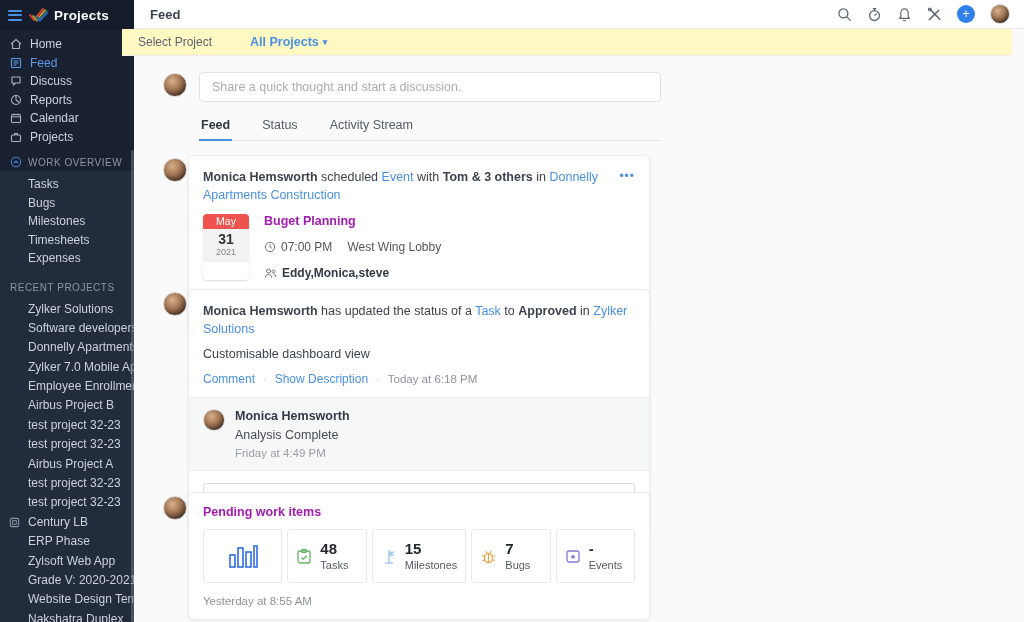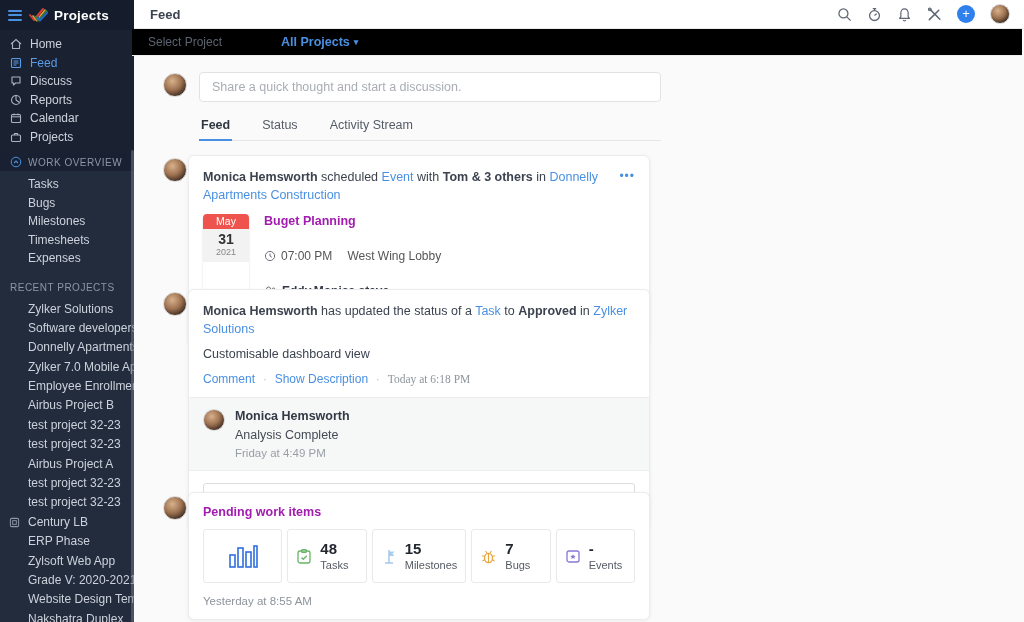--- a/index.html
+++ b/index.html
@@ -32,21 +32,21 @@
   
   .topbar { position:absolute; left:134px; top:0; width:890px; height:29px; background:#fff; border-bottom:1px solid #e9e9e9; display:flex; align-items:center; }
   .page-title { margin-left:16px; font-size:13px; font-weight:bold; color:#3b4250; }
   .top-icons { margin-left:auto; display:flex; align-items:center; gap:15px; margin-right:14px; color:#5f6673; }
   .top-icons .tico { cursor:pointer; display:flex; align-items:center; }
   .add-btn { width:18px; height:18px; border-radius:50%; background:#2f80ed; color:#fff; font-size:13px; line-height:17px; text-align:center; cursor:pointer; }
   .avatar { border-radius:50%; background:radial-gradient(circle at 38% 32%, #d9b18c 0%, #9c7150 45%, #50392a 72%, #2c2117 100%); border:1px solid #d8d8d8; }
   .av20 { width:20px; height:20px; }
   .av24 { width:24px; height:24px; }
   .av22 { width:22px; height:22px; }
-  .filterbar { position:absolute; left:132px; top:29px; width:890px; height:27px; background:#000000; border-bottom:1px solid #eeeeee; display:flex; align-items:center;gap:21px; }
+  .filterbar { position:absolute; left:122px; top:29px; width:890px; height:27px; background:#fef9c3; border-bottom:1px solid #eeeeee; display:flex; align-items:center; }
   .select-label { margin-left:16px; font-size:12px; color:#5c6370; }
   .project-filter { margin-left:38px; font-size:12.5px; color:#4a90e2; font-weight:bold; cursor:pointer; display:flex; align-items:center; gap:4px; }
   .caret { font-size:9px; }
 
   
   .content { position:absolute; left:134px; top:56px; width:890px; height:566px; background:#fafafa; }
   .col-avatar { position:absolute; left:29px; }
   .composer-input { position:absolute; left:65px; top:16px; width:462px; height:30px; background:#fff; border:1px solid #e2e2e2; border-radius:4px; font-size:12.5px; color:#444; padding:0 12px; outline:none; font-family:"Liberation Sans", sans-serif; }
   .composer-input::placeholder { color:#a9adb4; }
 
@@ -63,28 +63,28 @@
   .more-btn { color:#4a90e2; font-size:12px; letter-spacing:1px; cursor:pointer; flex:0 0 auto; }
 
   .event-row { display:flex; margin-top:10px; }
   .cal { width:46px; flex:0 0 auto; border-radius:4px; box-shadow:0 1px 2px rgba(0,0,0,.15); overflow:hidden; text-align:center; }
   .cal-month { background:#ee544d; color:#fff; font-size:10.5px; height:15px; line-height:15px; }
   .cal-body { background:#f2f2f2; padding:3px 0 5px 0; }
   .cal-day { font-size:14px; font-weight:bold; color:#333; line-height:15px; }
   .cal-year { font-size:9px; color:#888; }
   .event-details { margin-left:15px; font-size:12px; color:#555; }
   .event-title { font-size:12.5px; font-weight:bold; color:#a21caf; }
-  .event-line { display:flex; align-items:center; gap:5px; margin-top:21px; }
+  .event-line { display:flex; align-items:center; gap:5px; margin-top:12px; }
   .event-loc { margin-left:10px; }
   .event-attendees { font-weight:bold; color:#333a45; }
 
   .card-foot { border-top:1px solid #efefef; margin-top:11px; padding-top:8px; display:flex; align-items:center; gap:8px; font-size:12px; }
   .foot-link { color:#4a90e2; cursor:pointer; }
   .foot-dot { color:#b5b9bf; font-size:11px; }
-  .foot-time { color:#8e949c; font-size:11.5px;font-family:Liberation Serif, serif; }
+  .foot-time { color:#8e949c; font-size:11.5px; }
 
   .body-text { margin-top:9px; font-size:12.5px; color:#3c434f; }
   .links-row { margin-top:11px; padding-bottom:11px; display:flex; align-items:center; gap:8px; font-size:12px; }
 
   .comment-zone { background:#f6f7f7; border-top:1px solid #ededed; border-bottom:1px solid #ededed; padding:11px 14px; display:flex; gap:10px; }
   .comment-meta { font-size:12.5px; }
   .comment-author { font-weight:bold; color:#333a45; }
   .comment-text { margin-top:5px; color:#444b55; }
   .comment-time { margin-top:5px; font-size:11.5px; color:#999fa7; }
   .comment-input-wrap { padding:12px 14px 14px 14px; position:relative; }

